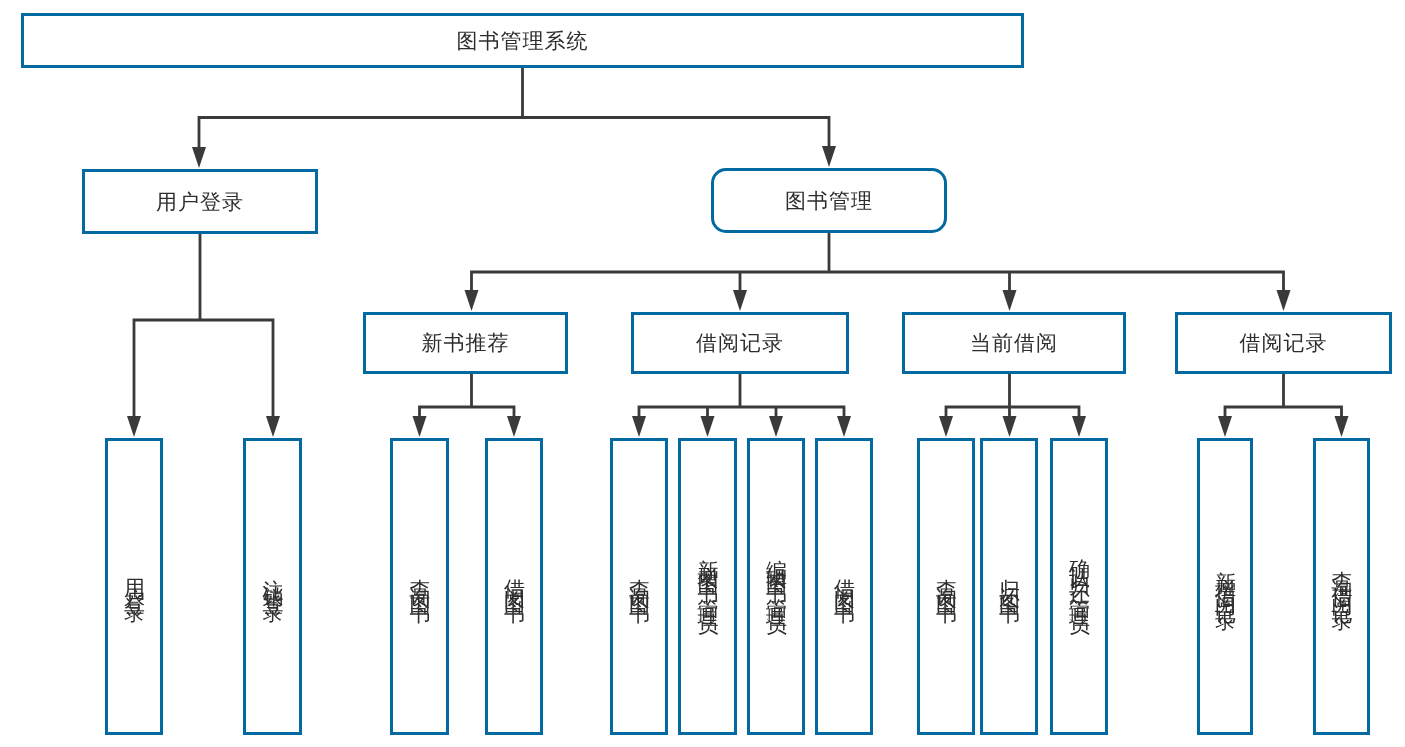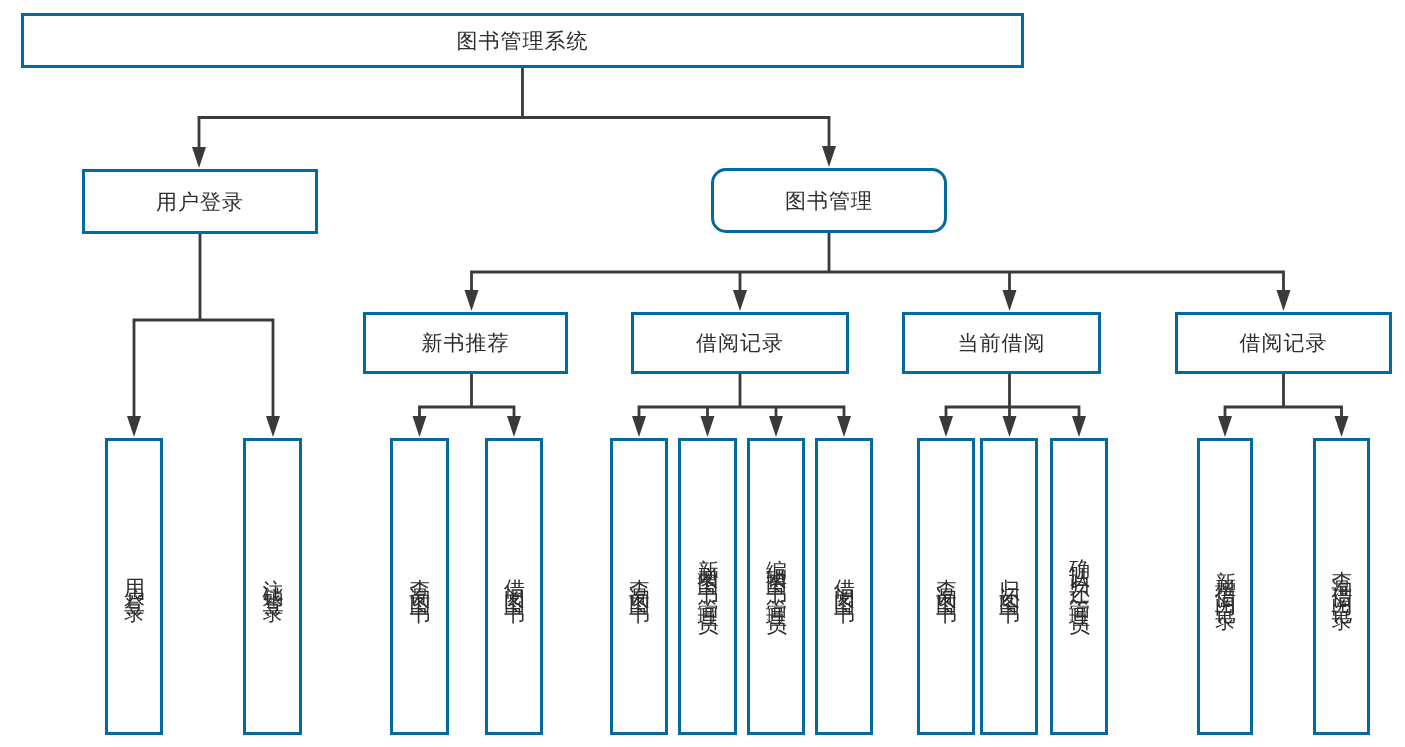--- a/index.html
+++ b/index.html
@@ -98,21 +98,21 @@
     </g>
   </svg>
 
   <div class="node hbox" style="left:21px; top:13px; width:1003px; height:55px;">图书管理系统</div>
 
   <div class="node hbox" style="left:82px; top:169px; width:236px; height:65px;">用户登录</div>
   <div class="node hbox" style="left:711px; top:168px; width:236px; height:65px;border-radius:15px;">图书管理</div>
 
   <div class="node hbox" style="left:363px; top:312px; width:205px; height:62px;">新书推荐</div>
   <div class="node hbox" style="left:631px; top:312px; width:218px; height:62px;">借阅记录</div>
-  <div class="node hbox" style="left:902px; top:312px; width:199px; height:62px;">当前借阅</div>
+  <div class="node hbox" style="left:902px; top:312px; width:224px; height:62px;">当前借阅</div>
   <div class="node hbox" style="left:1175px; top:312px; width:217px; height:62px;">借阅记录</div>
 
   <div class="node vbox" style="left:105px; top:438px; width:58px; height:297px;">用户登录</div>
   <div class="node vbox" style="left:243px; top:438px; width:59px; height:297px;">注销登录</div>
 
   <div class="node vbox" style="left:390px; top:438px; width:59px; height:297px;">查询图书</div>
   <div class="node vbox" style="left:485px; top:438px; width:58px; height:297px;">借阅图书</div>
 
   <div class="node vbox" style="left:610px; top:438px; width:58px; height:297px;">查询图书</div>
   <div class="node vbox" style="left:678px; top:438px; width:59px; height:297px;">新增图书（管理员）</div>

